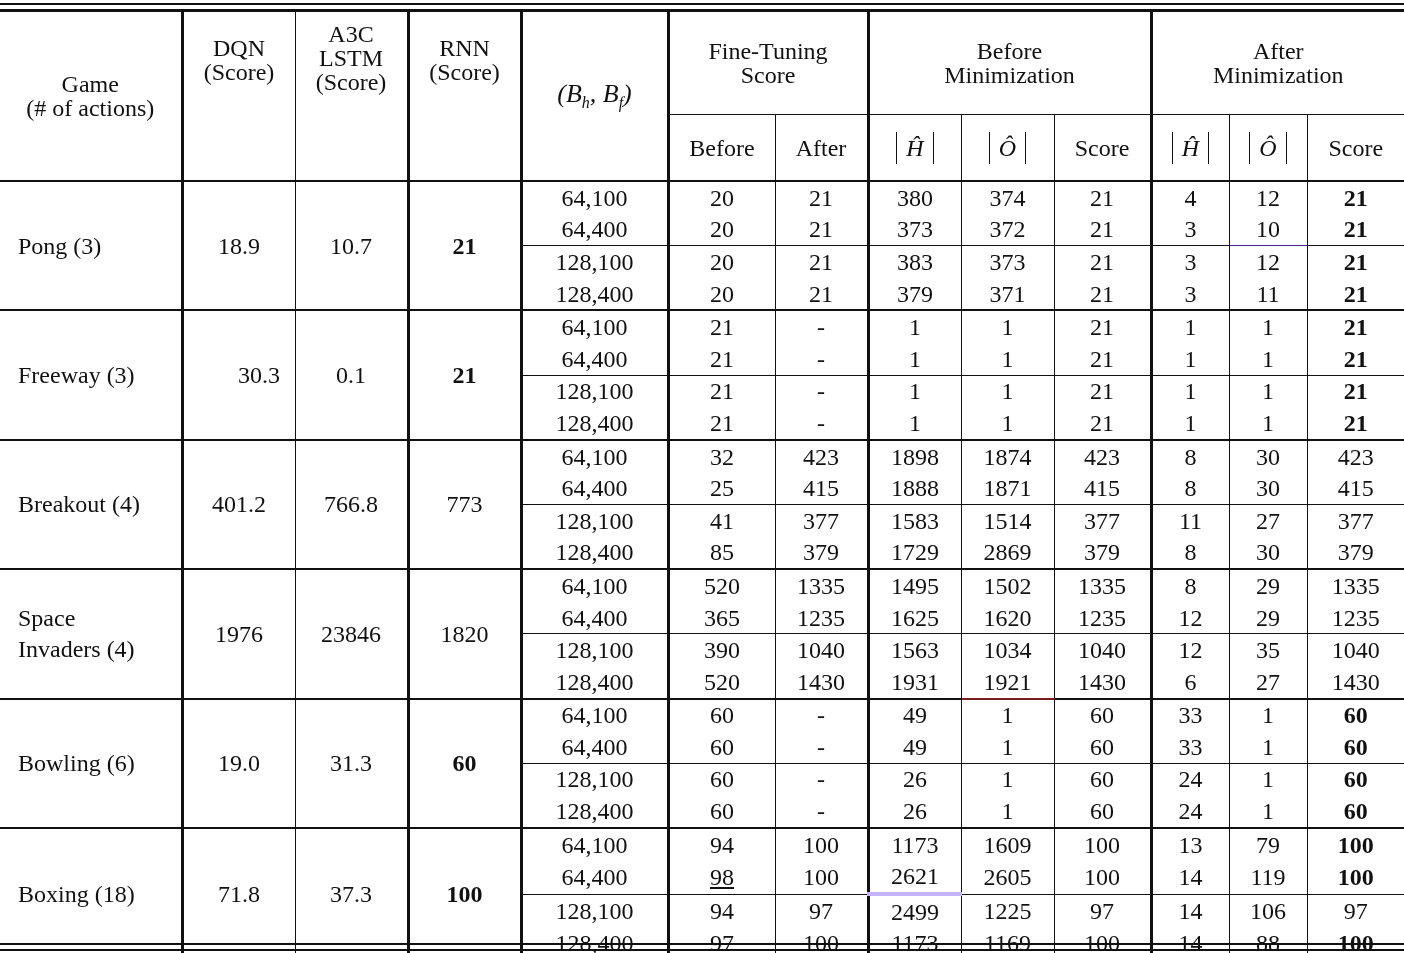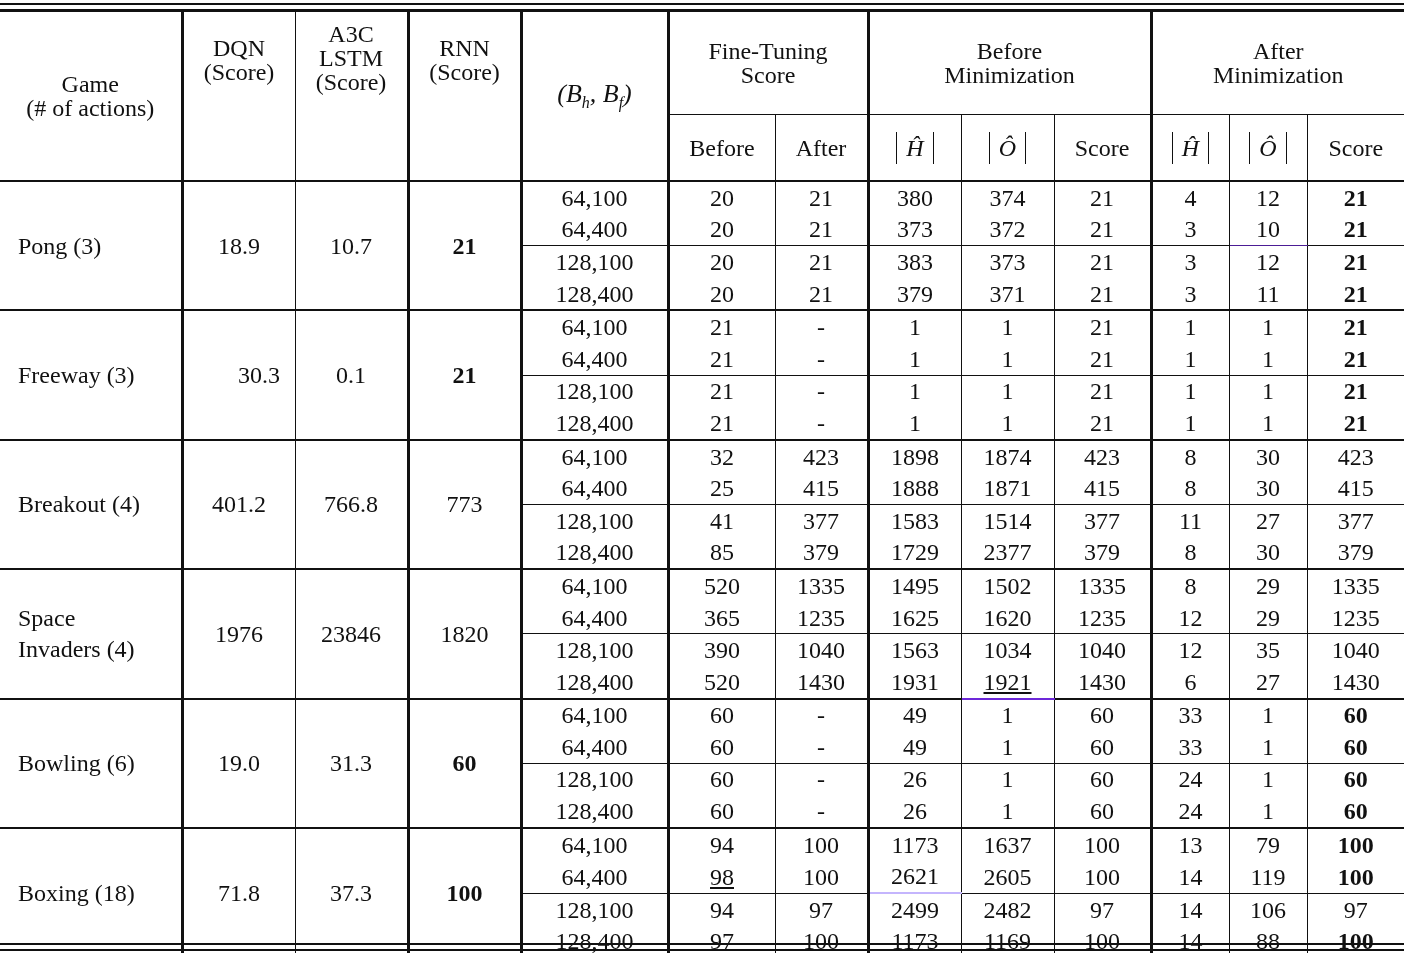--- a/index.html
+++ b/index.html
@@ -217,21 +217,21 @@
         <td class="thick-r" style="">377</td>
         <td class="thin-r" style="">11</td>
         <td class="thin-r" style="">27</td>
         <td style="">377</td>
       </tr>
       <tr>
         <td class="thick-r cfg" style="border-bottom:2px solid #111;">128,400</td>
         <td class="thin-r" style="border-bottom:2px solid #111;">85</td>
         <td class="thick-r" style="border-bottom:2px solid #111;">379</td>
         <td class="thin-r" style="border-bottom:2px solid #111;">1729</td>
-        <td class="thin-r" style="border-bottom:2px solid #111;">2377</td>
+        <td class="thin-r" style="border-bottom:2px solid #111;">2869</td>
         <td class="thick-r" style="border-bottom:2px solid #111;">379</td>
         <td class="thin-r" style="border-bottom:2px solid #111;">8</td>
         <td class="thin-r" style="border-bottom:2px solid #111;">30</td>
         <td style="border-bottom:2px solid #111;">379</td>
       </tr>
       <tr>
         <td rowspan="4" class="gl thick-r" style="border-bottom: 2px solid rgb(17, 17, 17); line-height: 1.3; padding-right: 40px;">Space Invaders (4)</td>
         <td rowspan="4" class="thin-r" style="border-bottom: 2px solid rgb(17, 17, 17);">1976</td>
         <td rowspan="4" class="thick-r" style="border-bottom: 2px solid rgb(17, 17, 17);">23846</td>
         <td rowspan="4" class="thick-r" style="border-bottom: 2px solid rgb(17, 17, 17);">1820</td>
@@ -265,21 +265,21 @@
         <td class="thick-r" style="">1040</td>
         <td class="thin-r" style="">12</td>
         <td class="thin-r" style="">35</td>
         <td style="">1040</td>
       </tr>
       <tr>
         <td class="thick-r cfg" style="border-bottom:2px solid #111;">128,400</td>
         <td class="thin-r" style="border-bottom:2px solid #111;">520</td>
         <td class="thick-r" style="border-bottom:2px solid #111;">1430</td>
         <td class="thin-r" style="border-bottom:2px solid #111;">1931</td>
-        <td class="thin-r" style="border-bottom:2px solid #6d28d9;text-decoration:underline;">1921</td>
+        <td class="thin-r" style="border-bottom:2px solid #7f1d1d;">1921</td>
         <td class="thick-r" style="border-bottom:2px solid #111;">1430</td>
         <td class="thin-r" style="border-bottom:2px solid #111;">6</td>
         <td class="thin-r" style="border-bottom:2px solid #111;">27</td>
         <td style="border-bottom:2px solid #111;">1430</td>
       </tr>
       <tr>
         <td rowspan="4" class="gl thick-r" style="border-bottom: 2px solid rgb(17, 17, 17);">Bowling (6)</td>
         <td rowspan="4" class="thin-r" style="border-bottom: 2px solid rgb(17, 17, 17);">19.0</td>
         <td rowspan="4" class="thick-r" style="border-bottom: 2px solid rgb(17, 17, 17);">31.3</td>
         <td rowspan="4" class="thick-r b" style="border-bottom: 2px solid rgb(17, 17, 17);">60</td>
@@ -328,43 +328,43 @@
       </tr>
       <tr>
         <td rowspan="4" class="gl thick-r" style="border-bottom: 2px solid rgb(17, 17, 17);">Boxing (18)</td>
         <td rowspan="4" class="thin-r" style="border-bottom: 2px solid rgb(17, 17, 17);">71.8</td>
         <td rowspan="4" class="thick-r" style="border-bottom: 2px solid rgb(17, 17, 17);">37.3</td>
         <td rowspan="4" class="thick-r b" style="border-bottom: 2px solid rgb(17, 17, 17);">100</td>
         <td class="thick-r cfg" style="">64,100</td>
         <td class="thin-r" style="">94</td>
         <td class="thick-r" style="">100</td>
         <td class="thin-r" style="">1173</td>
-        <td class="thin-r" style="">1637</td>
+        <td class="thin-r" style="">1609</td>
         <td class="thick-r" style="">100</td>
         <td class="thin-r" style="">13</td>
         <td class="thin-r" style="">79</td>
         <td class="b" style="">100</td>
       </tr>
       <tr>
         <td class="thick-r cfg" style="border-bottom:1px solid #111;">64,400</td>
         <td class="thin-r" style="border-bottom:1px solid #111;text-decoration:underline;">98</td>
         <td class="thick-r" style="border-bottom:1px solid #111;">100</td>
-        <td class="thin-r" style="border-bottom:2px solid #c4b5fd;">2621</td>
+        <td class="thin-r" style="border-bottom:4px solid #c4b5fd;">2621</td>
         <td class="thin-r" style="border-bottom:1px solid #111;">2605</td>
         <td class="thick-r" style="border-bottom:1px solid #111;">100</td>
         <td class="thin-r" style="border-bottom:1px solid #111;">14</td>
         <td class="thin-r" style="border-bottom:1px solid #111;">119</td>
         <td class="b" style="border-bottom:1px solid #111;">100</td>
       </tr>
       <tr>
         <td class="thick-r cfg" style="">128,100</td>
         <td class="thin-r" style="">94</td>
         <td class="thick-r" style="">97</td>
         <td class="thin-r" style="">2499</td>
-        <td class="thin-r" style="">2482</td>
+        <td class="thin-r" style="">1225</td>
         <td class="thick-r" style="">97</td>
         <td class="thin-r" style="">14</td>
         <td class="thin-r" style="">106</td>
         <td style="">97</td>
       </tr>
       <tr>
         <td class="thick-r cfg" style="border-bottom:2px solid #111;">128,400</td>
         <td class="thin-r" style="border-bottom:2px solid #111;">97</td>
         <td class="thick-r" style="border-bottom:2px solid #111;">100</td>
         <td class="thin-r" style="border-bottom:2px solid #111;">1173</td>

